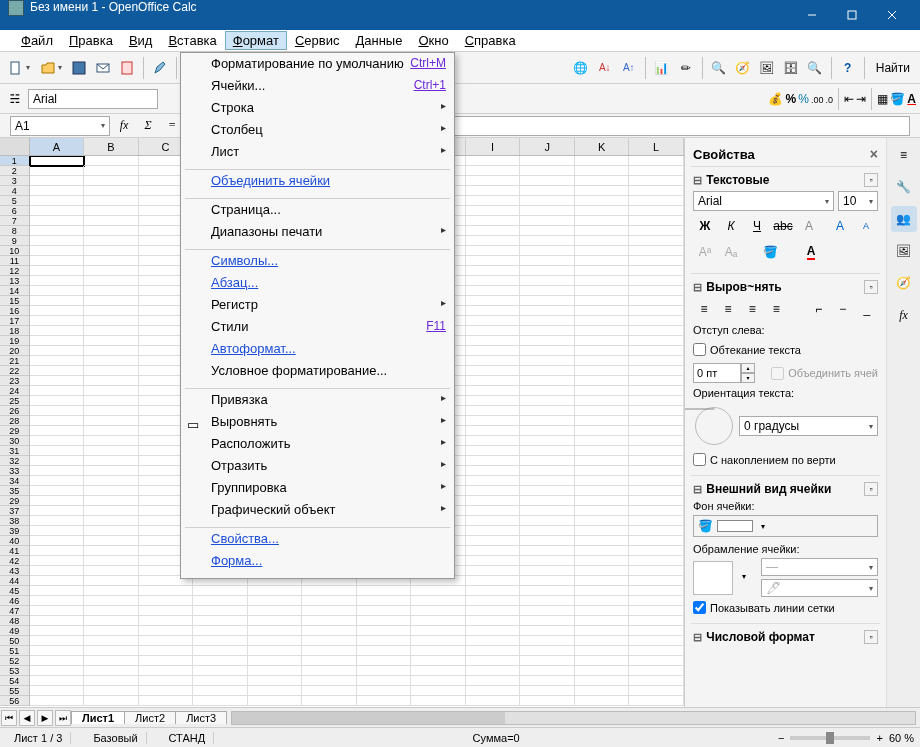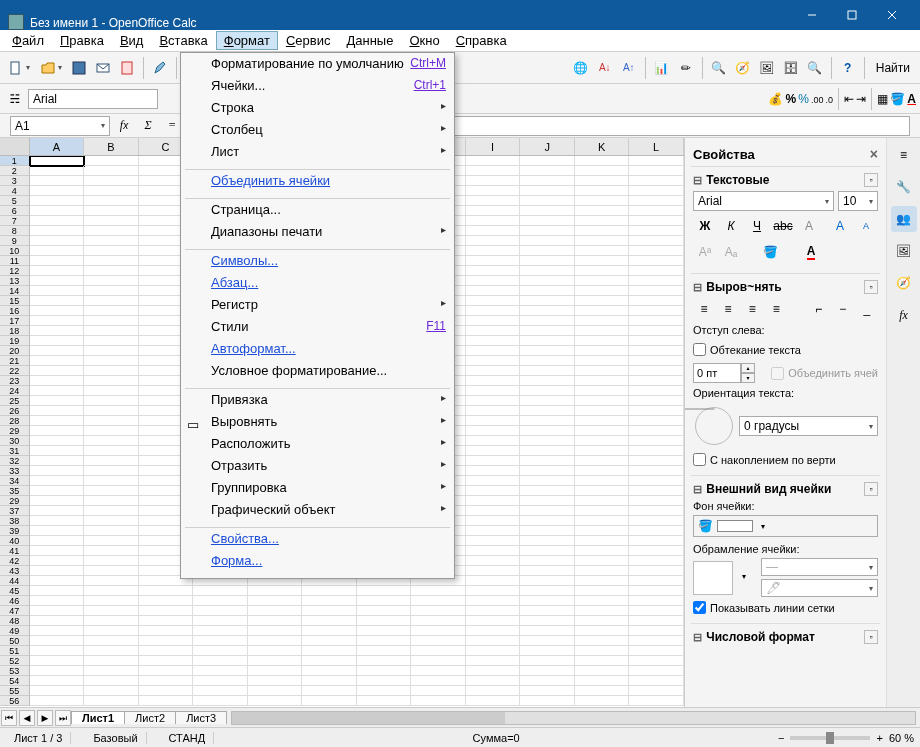--- a/index.html
+++ b/index.html
@@ -1,24 +1,24 @@
 <!DOCTYPE html>
 <html><head>
 <meta charset="utf-8">
 <style>
 * { box-sizing: border-box; margin: 0; padding: 0; font-family: "Segoe UI", Tahoma, sans-serif; }
 body { width: 920px; height: 747px; background: #fff; overflow: hidden; font-size: 12px; }
 
-.titlebar { height: 30px; background: #0e5a9c; color: #fff; display: flex; align-items: flex-end; padding: 0 8px; }
+.titlebar { height: 30px; background: #0e5a9c; color: #fff; display: flex; align-items: flex-start; padding: 0 8px; }
 .titlebar .app-icon { width: 16px; height: 16px; margin-right: 6px; display:inline-block; background:#7aa; border:1px solid #356; }
 .titlebar .title { flex: 1; font-size: 12px; }
 .titlebar .winbtn { width: 40px; height: 30px; display: flex; align-items: center; justify-content: center; cursor: pointer; }
 .titlebar .winbtn svg { stroke: #fff; stroke-width: 1; fill: none; }
 
-.menubar { height: 22px; background: #fff; border-bottom: 1px solid #d0d0d0; display: flex; align-items: center; padding-left: 4px; font-size: 13px; }
+.menubar { height: 22px; background: #fff; border-bottom: 1px solid #d0d0d0; display: flex; align-items: center; padding-left: 13px; font-size: 13px; }
 .menubar .mitem { padding: 2px 8px; cursor: pointer; }
 .menubar .mitem.active { background: #cde5f7; border:1px solid #7ab; padding:1px 7px;}
 
 .toolbar { height: 32px; background: #f4f4f4; border-bottom: 1px solid #d0d0d0; display: flex; align-items: center; padding: 0 4px; gap: 2px; overflow:hidden;}
 .toolbar .sep { width: 1px; height: 22px; background: #c0c0c0; margin: 0 3px; }
 .toolbar .tbtn { width: 22px; height: 22px; display:flex; align-items:center; justify-content:center; cursor:pointer; border-radius:2px; }
 .toolbar .tbtn svg { width:16px; height:16px; }
 .toolbar .drop::after { content:"▾"; font-size:8px; margin-left:2px; color:#555;}
 .toolbar .wide { width:auto; padding:0 4px;}
 .toolbar .findlabel { font-size:12px; padding:0 6px; }

